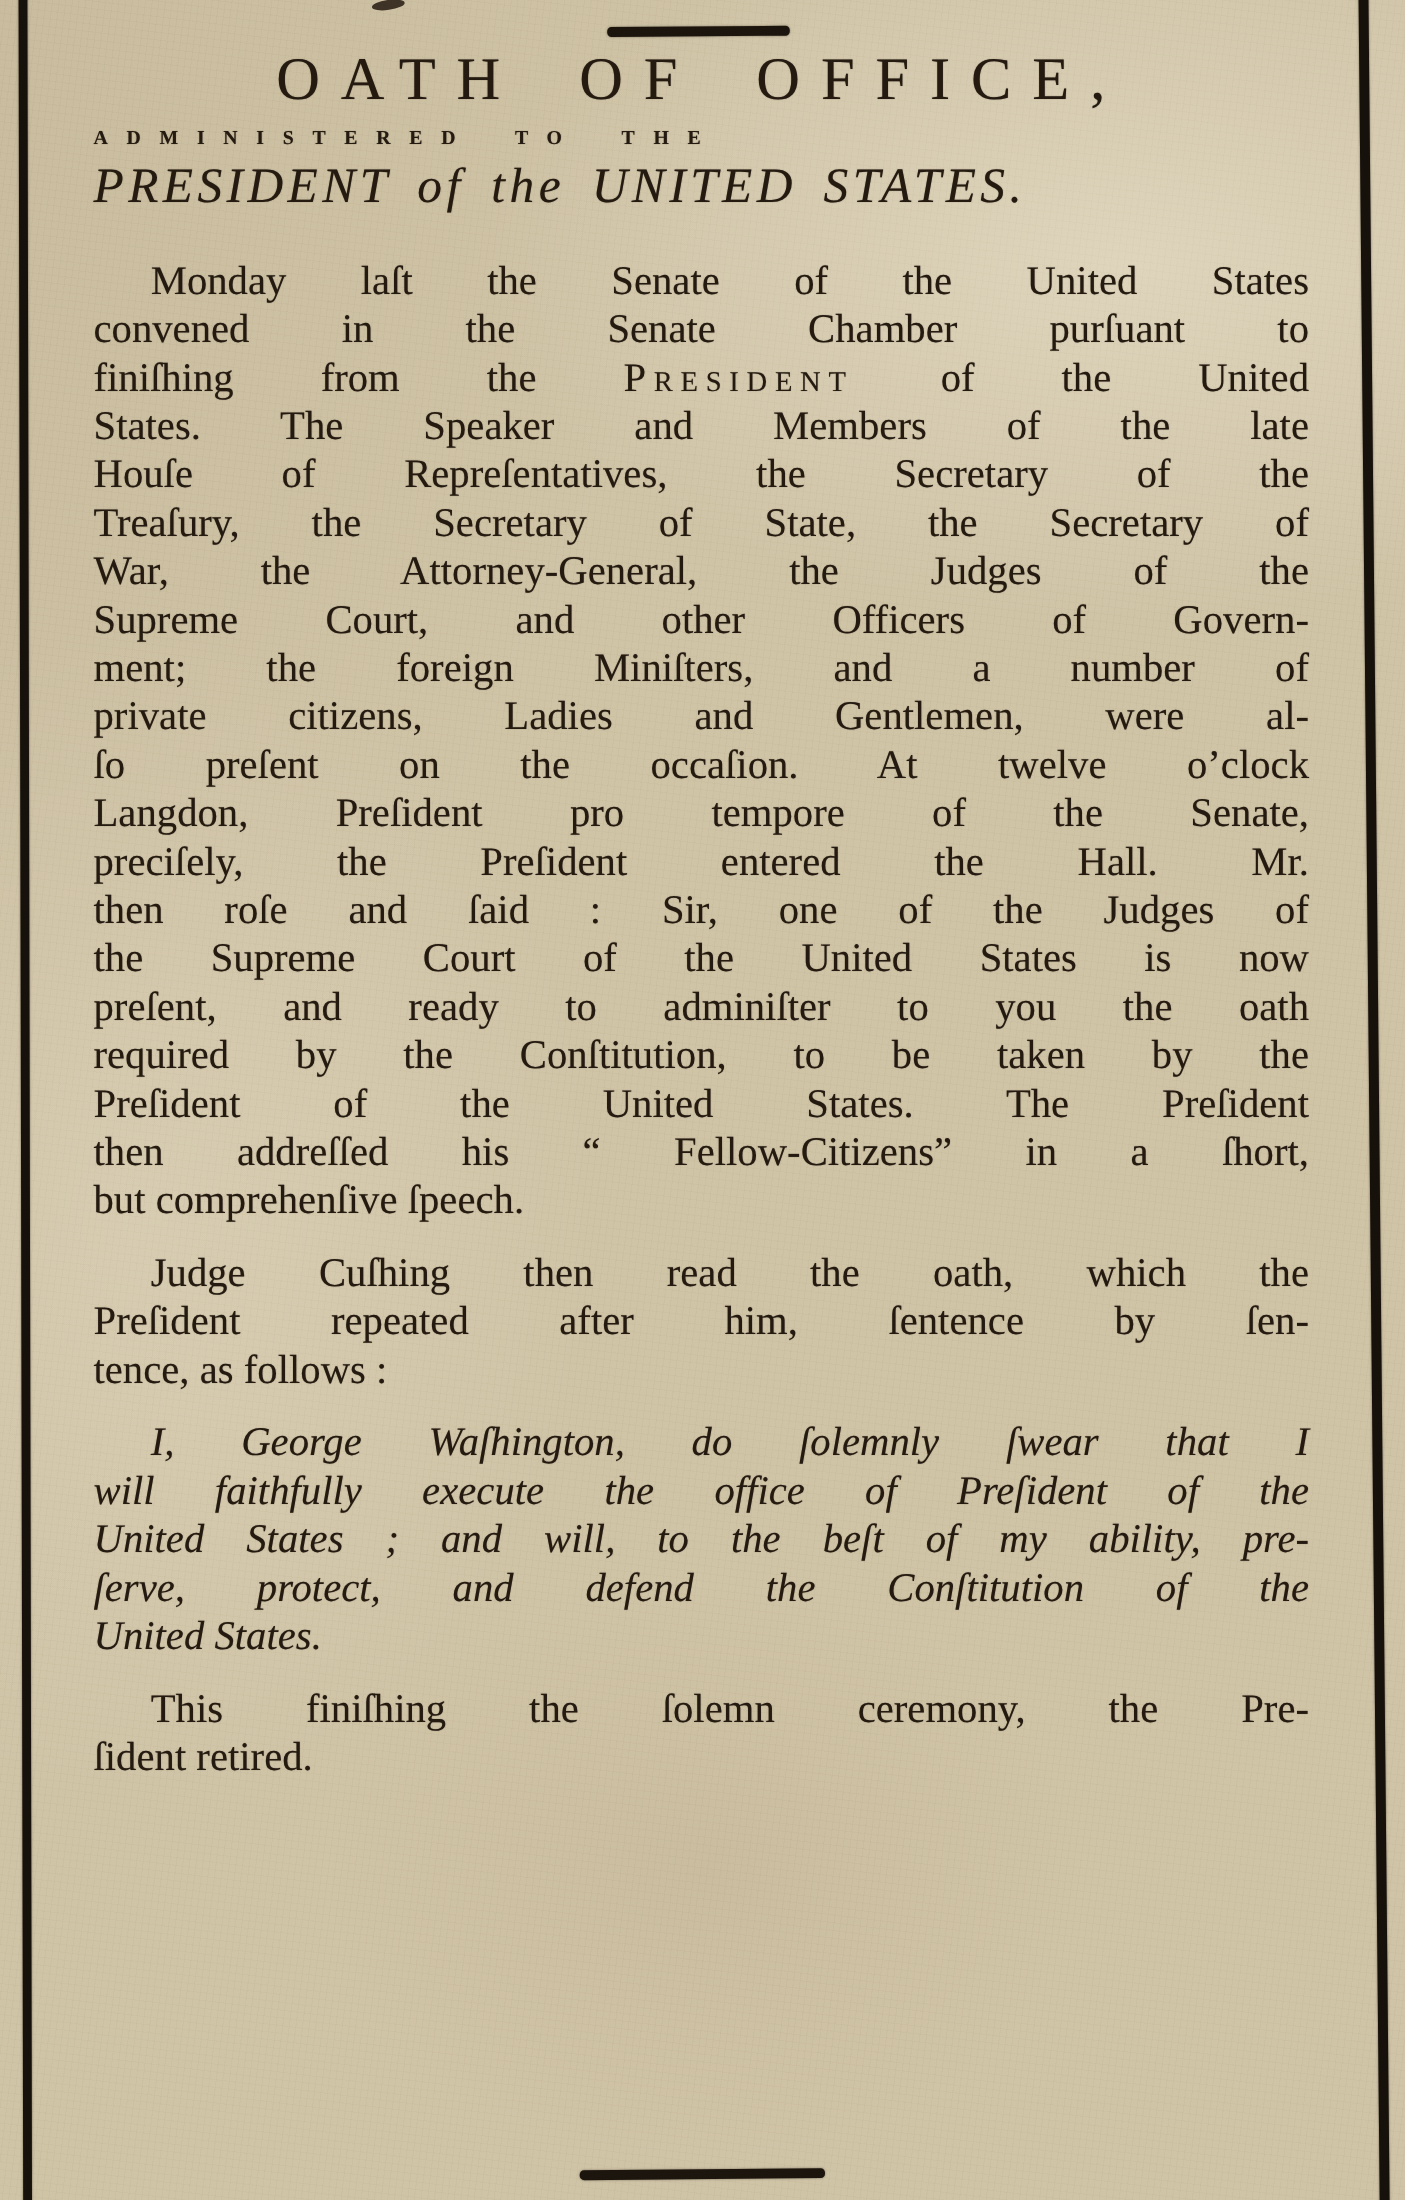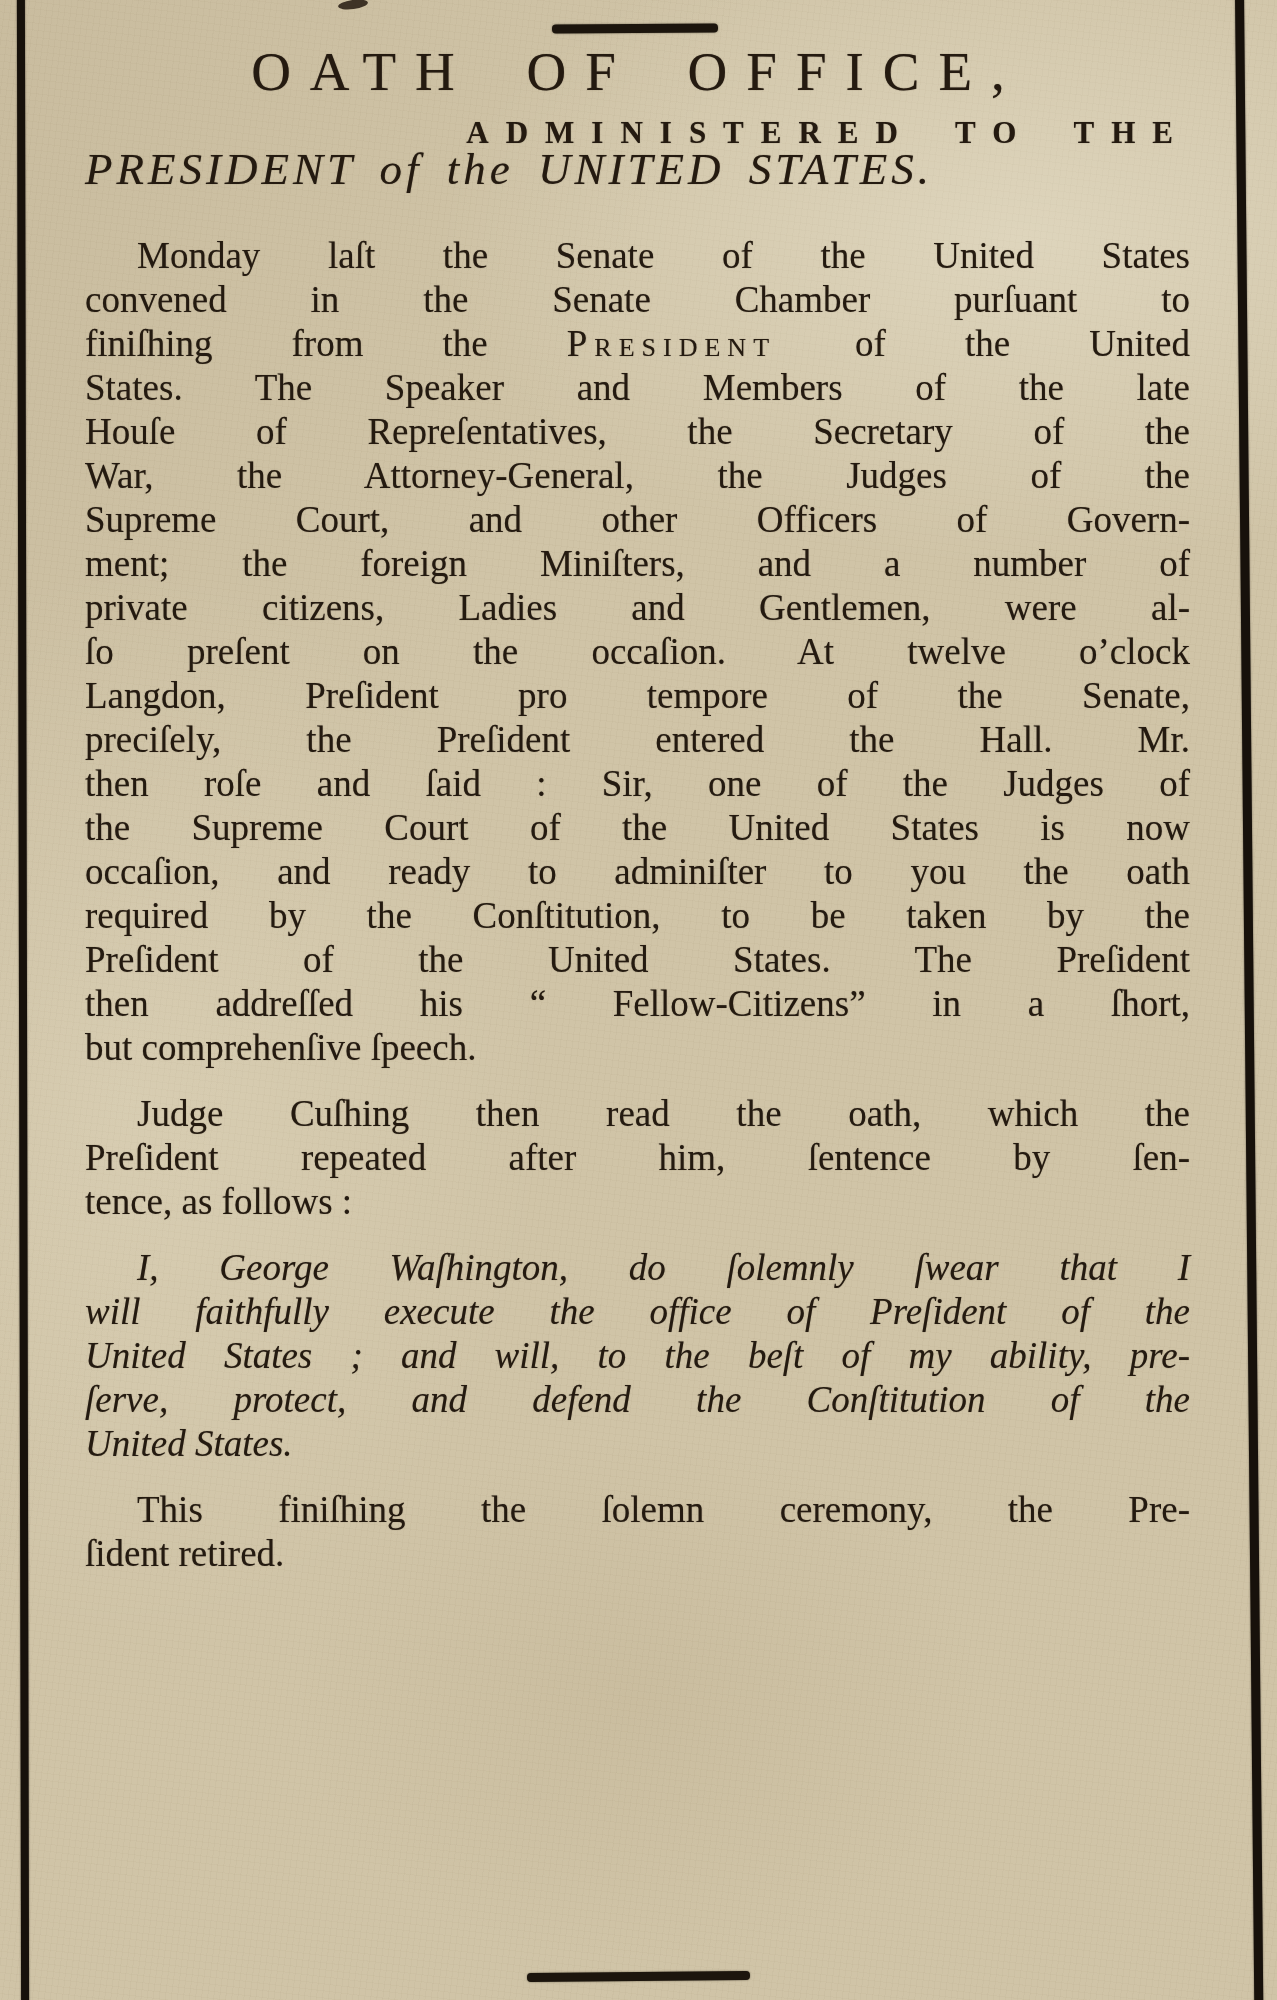--- a/index.html
+++ b/index.html
@@ -37,22 +37,22 @@
     background:#241a10;border-radius:50%;opacity:.85;transform:rotate(-8deg);
   }
   .col{position:absolute;left:85px;width:1105px;}
   .title{
     top:40px;text-align:center;
     font-size:55px;letter-spacing:19px;word-spacing:20px;
     text-shadow:0 0 1px rgba(36,26,16,.55);
     white-space:nowrap;
   }
   .subtitle{
-    top:115px;text-align:right;
-    font-size:31px;font-weight:700;letter-spacing:17px;word-spacing:16px;
+    top:115px;text-align:left;
+    font-size:18px;font-weight:700;letter-spacing:17px;word-spacing:16px;
     text-shadow:0 0 1px rgba(36,26,16,.5);
     white-space:nowrap;
   }
   .heading{
     top:143px;
     font-style:italic;
     font-size:45px;letter-spacing:4px;word-spacing:9px;
     text-shadow:0 0 1px rgba(36,26,16,.5);
     white-space:nowrap;
   }
@@ -82,30 +82,31 @@
 <div class="col title">OATH OF OFFICE,</div>
 <div class="col subtitle">ADMINISTERED TO THE</div>
 <div class="col heading">PRESIDENT of the UNITED STATES.</div>
 
 <div class="col body-text">
     <div class="line indent"><span>Monday laſt the Senate of the United States</span></div>
     <div class="line"><span>convened in the Senate Chamber purſuant to</span></div>
     <div class="line"><span>finiſhing from the </span><span class="sc">President</span><span> of the United</span></div>
     <div class="line"><span>States.  The Speaker and Members of the late</span></div>
     <div class="line"><span>Houſe of Repreſentatives, the Secretary of the</span></div>
+    <div class="line"><span>Treaſury, the Secretary of State, the Secretary of</span></div>
     <div class="line"><span>War, the Attorney-General, the Judges of the</span></div>
     <div class="line"><span>Supreme Court, and other Officers of Govern-</span></div>
     <div class="line"><span>ment; the foreign Miniſters, and a number of</span></div>
     <div class="line"><span>private citizens, Ladies and Gentlemen, were al-</span></div>
     <div class="line"><span>ſo preſent on the occaſion.  At twelve o’clock</span></div>
     <div class="line"><span>Langdon, Preſident pro tempore of the Senate,</span></div>
     <div class="line"><span>preciſely, the Preſident entered the Hall.  Mr.</span></div>
     <div class="line"><span>then roſe and ſaid : Sir, one of the Judges of</span></div>
     <div class="line"><span>the Supreme Court of the United States is now</span></div>
-    <div class="line"><span>occaſion, and ready to adminiſter to you the oath</span></div>
+    <div class="line"><span>preſent, and ready to adminiſter to you the oath</span></div>
     <div class="line"><span>required by the Conſtitution, to be taken by the</span></div>
     <div class="line"><span>Preſident of the United States.  The Preſident</span></div>
     <div class="line"><span>then addreſſed his “ Fellow-Citizens” in a ſhort,</span></div>
     <div class="line last"><span>but comprehenſive ſpeech.</span></div>
     <div class="line indent"><span>Judge Cuſhing then read the oath, which the</span></div>
     <div class="line"><span>Preſident repeated after him, ſentence by ſen-</span></div>
     <div class="line last"><span>tence, as follows :</span></div>
     <div class="line italic indent"><span>I, George Waſhington, do ſolemnly ſwear that I</span></div>
     <div class="line italic"><span>will faithfully execute the office of Preſident of the</span></div>
     <div class="line italic"><span>United States ; and will, to the beſt of my ability, pre-</span></div>

